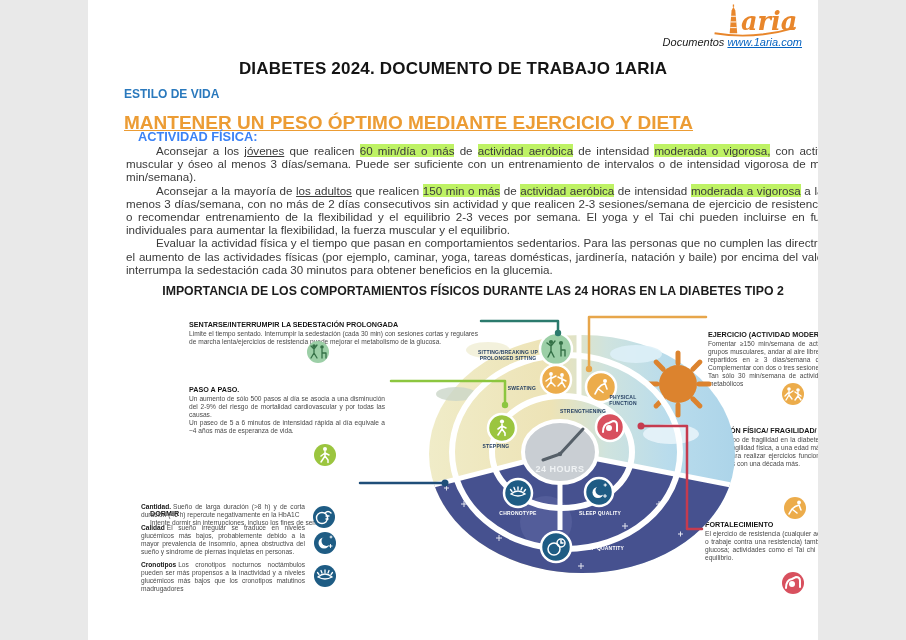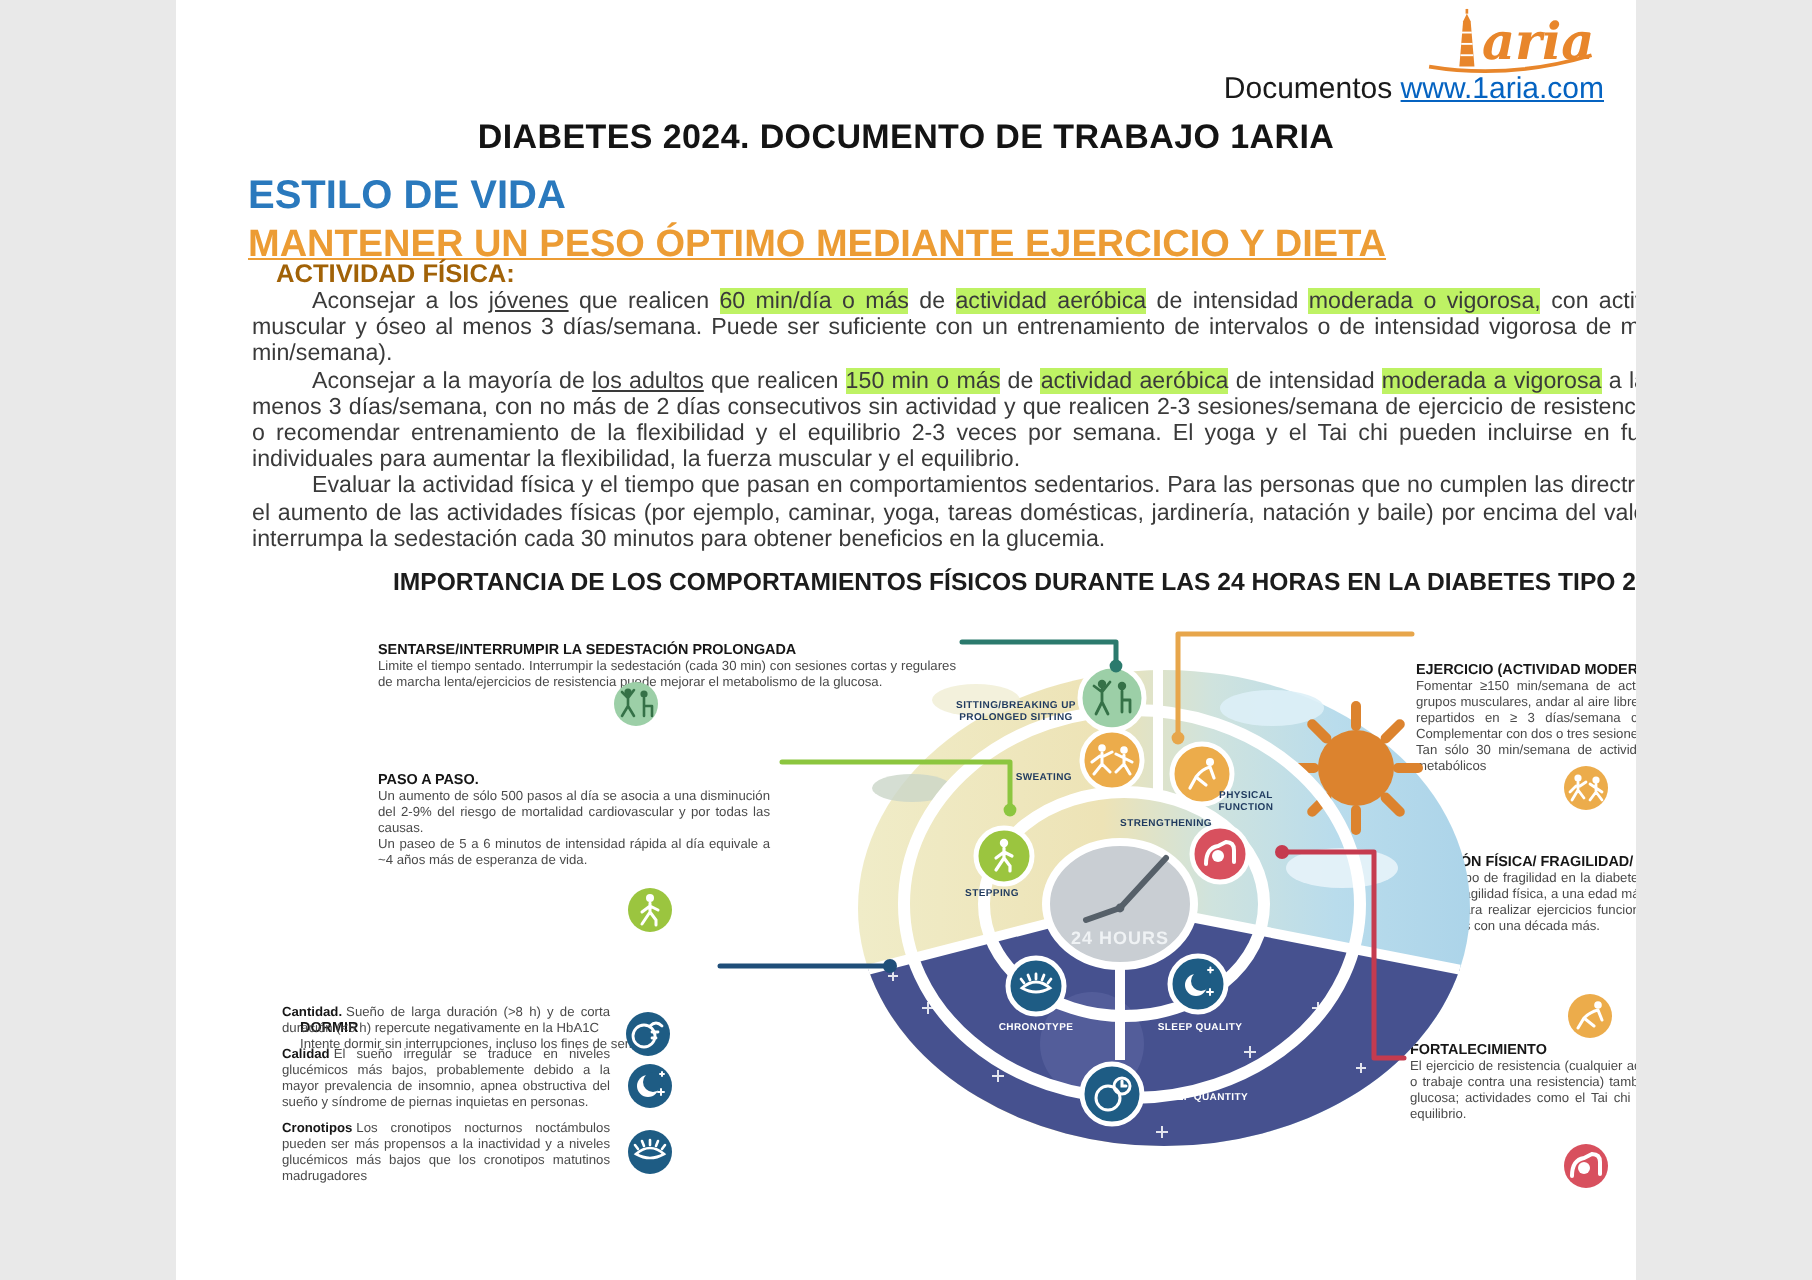--- a/index.html
+++ b/index.html
@@ -1,34 +1,34 @@
 <!DOCTYPE html>
 <html><head>
 <meta charset="utf-8">
 <style>
   html,body{margin:0;padding:0;background:#e9e9e9;}
   .page{position:relative;width:730px;height:640px;background:#ffffff;overflow:hidden;
         font-family:"Liberation Sans",sans-serif;margin:0 auto;}
   
   .logo{position:absolute;top:4px;right:14px;width:160px;height:34px;}
-  .docline{position:absolute;top:36px;right:16px;font-size:15px;color:#1a1a1a;}
+  .docline{position:absolute;top:36px;right:16px;font-size:11px;color:#1a1a1a;font-style:italic;}
   .docline a{color:#0563C1;text-decoration:underline;cursor:pointer;}
   .doc-title{position:absolute;top:59px;left:0;right:0;text-align:center;
              font-size:17px;font-weight:bold;color:#141414;letter-spacing:.2px;}
-  .h-estilo{position:absolute;top:87px;left:36px;font-size:20px;font-weight:bold;color:#2A79BD;}
+  .h-estilo{position:absolute;top:87px;left:36px;font-size:12px;font-weight:bold;color:#2A79BD;}
   .h-mantener{position:absolute;top:112px;left:36px;font-size:19px;font-weight:bold;
               color:#EC9C34;text-decoration:underline;}
-  .h-actividad{position:absolute;top:129px;left:50px;font-size:12.8px;font-weight:bold;color:#a16207;}
+  .h-actividad{position:absolute;top:129px;left:50px;font-size:12.8px;font-weight:bold;color:#3b82f6;}
   
   .paras{position:absolute;top:144px;left:38px;width:830px;font-size:11.6px;line-height:13.2px;
          text-align:justify;color:#3a3a3a;}
   .paras p{margin:0;text-indent:30px;}
   .hl{background:#bef264;}
   .u{text-decoration:underline;}
-  .diagram-heading{position:absolute;top:284px;left:0;right:0;text-align:right;
+  .diagram-heading{position:absolute;top:284px;left:0;right:0;text-align:center;
                    font-size:12.3px;font-weight:bold;color:#1c1c1c;padding-left:40px;}
   
   .blk{position:absolute;}
   .blk-title{font-size:7.2px;font-weight:bold;color:#161616;margin-bottom:1px;line-height:8.2px;}
   .blk-body{font-size:6.6px;color:#4a4a4a;text-align:justify;line-height:8px;}
   .blk-item{font-size:6.6px;color:#4a4a4a;text-align:justify;line-height:8px;margin-bottom:5px;}
   .blk-item b{color:#161616;margin-right:2px;}
   .ico{position:absolute;width:24px;height:24px;}
   .wheel{position:absolute;left:338px;top:302px;width:318px;height:322px;}
   .connectors{position:absolute;left:0;top:0;width:906px;height:640px;pointer-events:none;}

